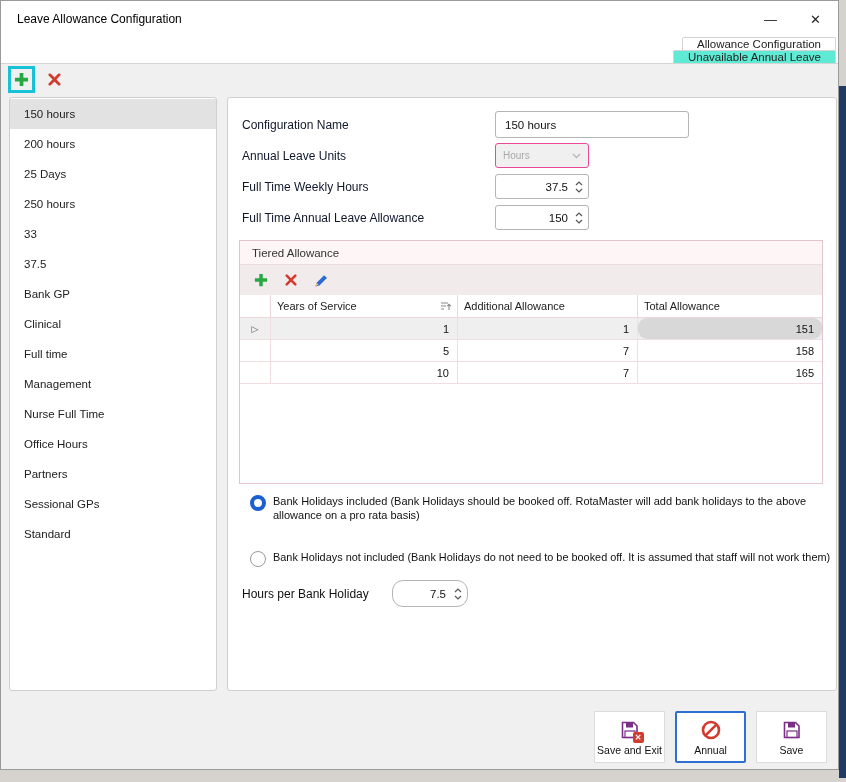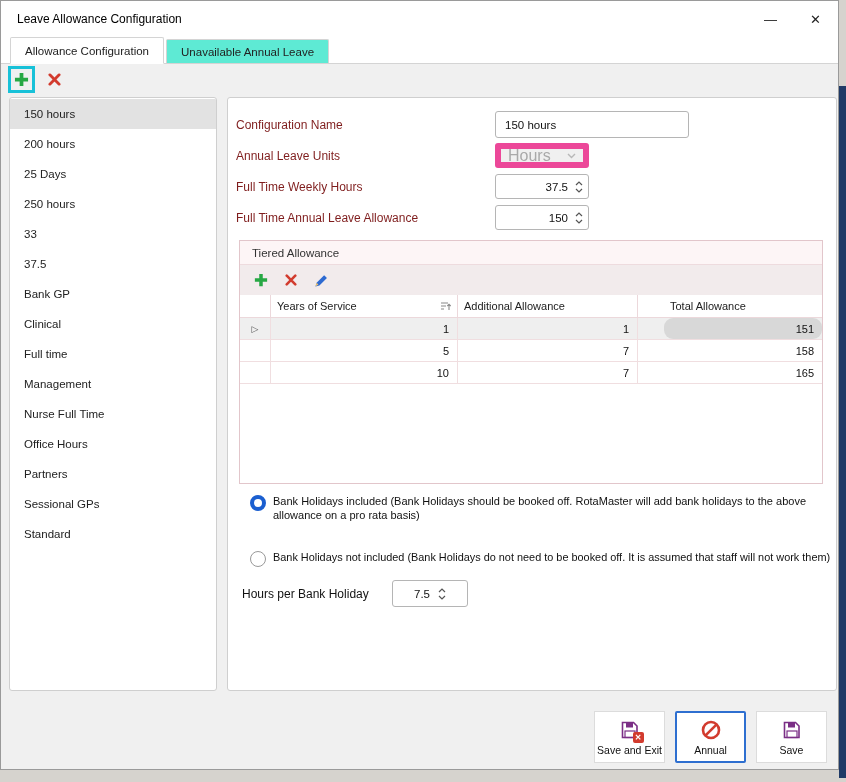--- a/index.html
+++ b/index.html
@@ -8,69 +8,69 @@
   .right-strip { position: absolute; right: 0; top: 86px; width: 7px; height: 692px; background: #203a66; }
   .win { position: absolute; left: 0; top: 0; width: 839px; height: 770px; background: #f0f0f0; border: 1px solid #9a9a9a; }
 
   
   .titlebar { position: absolute; left: 0; top: 0; width: 100%; height: 36px; background: #fff; display: flex; align-items: center; }
   .title { font-size: 12px; color: #000; padding-left: 16px; }
   .win-controls { margin-left: auto; display: flex; height: 100%; }
   .win-btn { width: 45px; height: 100%; display: flex; align-items: center; justify-content: center; font-size: 13px; color: #222; cursor: default; }
 
   
-  .tabbar { position: absolute; left: 0; top: 36px; width: 100%; height: 27px; background: #fff; border-bottom: 1px solid #d4d4d4; display: flex; align-items: flex-end; padding-left: 9px; }
+  .tabbar { position: absolute; left: 0; top: 36px; width: 100%; height: 27px; background: #fff; border-bottom: 1px solid #d4d4d4; display: flex; align-items: flex-end; padding-left: 9px; flex-direction: column; }
   .tab { height: 24px; padding: 0 14px; display: flex; align-items: center; font-size: 11.5px; color: #222; background: #5eead4; border: 1px solid #d4d4d4; border-bottom: none; border-radius: 2px 2px 0 0; margin-right: 2px; }
   .tab.active { background: #fff; height: 27px; margin-bottom: -1px; border-bottom: 1px solid #fff; }
 
   
   .toolbar { position: absolute; left: 0; top: 63px; width: 100%; height: 30px; background: #f0f0f0; display: flex; align-items: center; padding-left: 7px; }
   .hl-box { width: 27px; height: 27px; border: 3px solid #17c1d8; display: flex; align-items: center; justify-content: center; background: #f0f0f0; }
   .tb-x { margin-left: 13px; display: flex; align-items: center; }
 
   
   .listbox { position: absolute; left: 8px; top: 96px; width: 208px; height: 594px; background: #fff; border: 1px solid #cfcfcf; border-radius: 3px; overflow: hidden; padding-top: 1px; }
   .list-item { height: 30px; line-height: 30px; padding-left: 14px; font-size: 11.5px; color: #222; }
   .list-item.selected { background: #e2e2e2; }
 
   
   .panel { position: absolute; left: 226px; top: 96px; width: 610px; height: 594px; background: #fff; border: 1px solid #cfcfcf; border-radius: 3px; }
   .frow { position: absolute; left: 0; width: 100%; height: 27px; }
-  .flabel { position: absolute; left: 8px; top: 50%; transform: translateY(-50%); font-size: 12px; color: #7f1d1d; }
+  .flabel { position: absolute; left: 14px; top: 50%; transform: translateY(-50%); font-size: 12px; color: #0f172a; }
   .text-input { position: absolute; left: 267px; top: 0; width: 194px; height: 27px; border: 1px solid #b5b5b5; border-radius: 3px; background: #fff; font-size: 11.5px; color: #111; display: flex; align-items: center; padding: 0 9px; }
-  .dropdown { position: absolute; left: 267px; top: 1px; width: 94px; height: 25px; border: 6px solid #ec4899; border-radius: 3px; background: #f0f0f0; font-size: 16px; color: #a9a9a9; display: flex; align-items: center; justify-content: space-between; padding: 0 7px; }
+  .dropdown { position: absolute; left: 267px; top: 1px; width: 94px; height: 25px; border: 1px solid #ec4899; border-radius: 3px; background: #f0f0f0; font-size: 10px; color: #a9a9a9; display: flex; align-items: center; justify-content: space-between; padding: 0 7px; }
   .spin { position: absolute; left: 267px; top: 1px; width: 94px; height: 25px; border: 1px solid #b5b5b5; border-radius: 3px; background: #fff; font-size: 11.5px; color: #111; display: flex; align-items: center; justify-content: flex-end; padding-right: 5px; }
   .spin .val { margin-right: 7px; }
   .spin-arrows { display: flex; flex-direction: column; gap: 2px; align-items: center; }
 
   
   .group { position: absolute; left: 11px; top: 142px; width: 584px; height: 244px; border: 1px solid #e2c6cb; background: #fff; }
   .group-title { height: 24px; background: #fdf5f6; border-bottom: 1px solid #eedbde; display: flex; align-items: center; padding-left: 12px; font-size: 11.5px; color: #333; }
   .group-toolbar { height: 30px; background: #f2ebec; display: flex; align-items: center; gap: 17px; padding-left: 14px; }
   .ghead { display: flex; height: 23px; border-bottom: 1px solid #ecd8db; font-size: 11px; color: #222; }
   .ghead .cell { display: flex; align-items: center; padding: 0 6px; border-right: 1px solid #ecd8db; }
   .grow { display: flex; height: 22px; border-bottom: 1px solid #f0dee0; font-size: 11px; color: #111; }
   .grow .cell { display: flex; align-items: center; justify-content: flex-end; padding-right: 8px; border-right: 1px solid #f0dee0; }
   .c-sel { width: 31px; justify-content: center !important; padding: 0 !important; color: #555; font-size: 9px; }
   .c-years { width: 187px; }
   .c-add { width: 180px; }
-  .c-total { flex: 1; border-right: none !important; margin-left: 26px; }
+  .c-total { flex: 1; border-right: none !important; }
   .grow.selected { background: #efefef; }
   .grow.selected .c-total { background: #d8d8d8; border-radius: 9px; }
   .head-years { justify-content: space-between !important; gap: 28px; }
 
   
   .radio-row { position: absolute; left: 22px; display: flex; }
   .radio-outer { width: 16px; height: 16px; border-radius: 50%; flex: none; margin-top: 1px; }
   .radio-on { border: 4.5px solid #1b5fd0; background: #fff; }
   .radio-off { border: 1px solid #999; background: #fff; }
   .radio-label { margin-left: 7px; font-size: 11px; color: #111; line-height: 14px; }
 
   .hbh-label { position: absolute; left: 14px; top: 489px; font-size: 12px; color: #111; }
-  .hbh-spin { position: absolute; left: 164px; top: 482px; width: 76px; height: 27px; border: 1px solid #b5b5b5; border-radius: 3px; background: #fff; font-size: 11.5px; color: #111; display: flex; align-items: center; justify-content: flex-end; padding-right: 21px; }
+  .hbh-spin { position: absolute; left: 164px; top: 482px; width: 76px; height: 27px; border: 1px solid #b5b5b5; border-radius: 11px; background: #fff; font-size: 11.5px; color: #111; display: flex; align-items: center; justify-content: flex-end; padding-right: 5px; }
   .hbh-spin .val { margin-right: 8px; }
 
   
   .btn { position: absolute; top: 710px; width: 71px; height: 52px; background: #fff; border: 1px solid #dcdcdc; display: flex; flex-direction: column; align-items: center; justify-content: center; gap: 3px; font-size: 10.5px; color: #111; }
   .btn-saveexit { left: 593px; }
   .btn-cancel { left: 674px; border: 2px solid #2e6fd0; border-radius: 2px; }
   .btn-save { left: 755px; }
   .icon-wrap { position: relative; width: 22px; height: 22px; }
   .badge { position: absolute; right: -3px; bottom: -2px; width: 11px; height: 11px; background: #d23b2e; border-radius: 2px; color: #fff; font-size: 8px; line-height: 11px; text-align: center; font-weight: bold; }
 </style>

